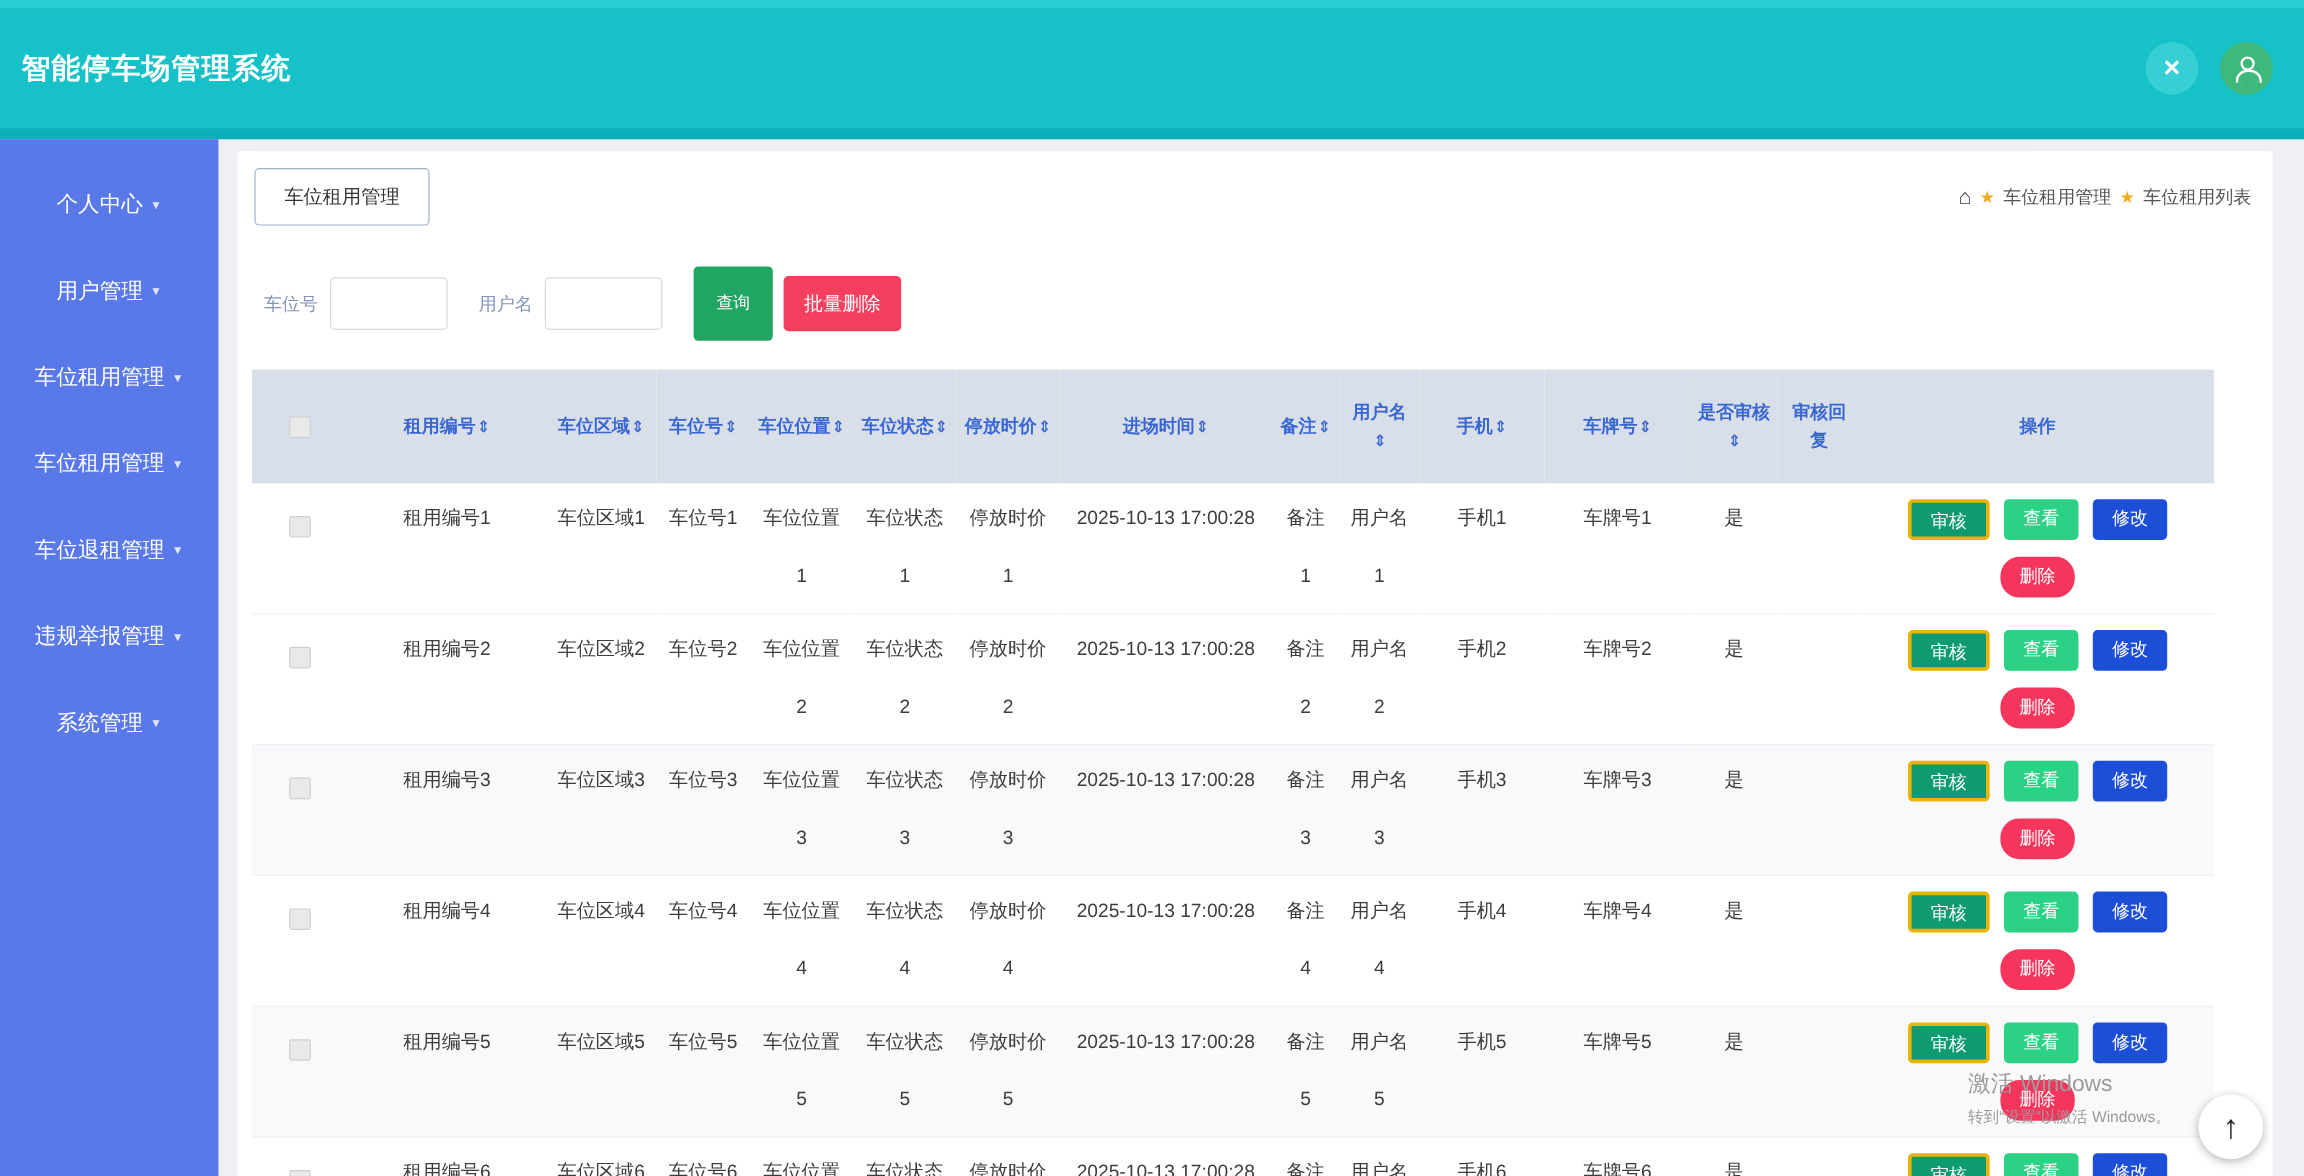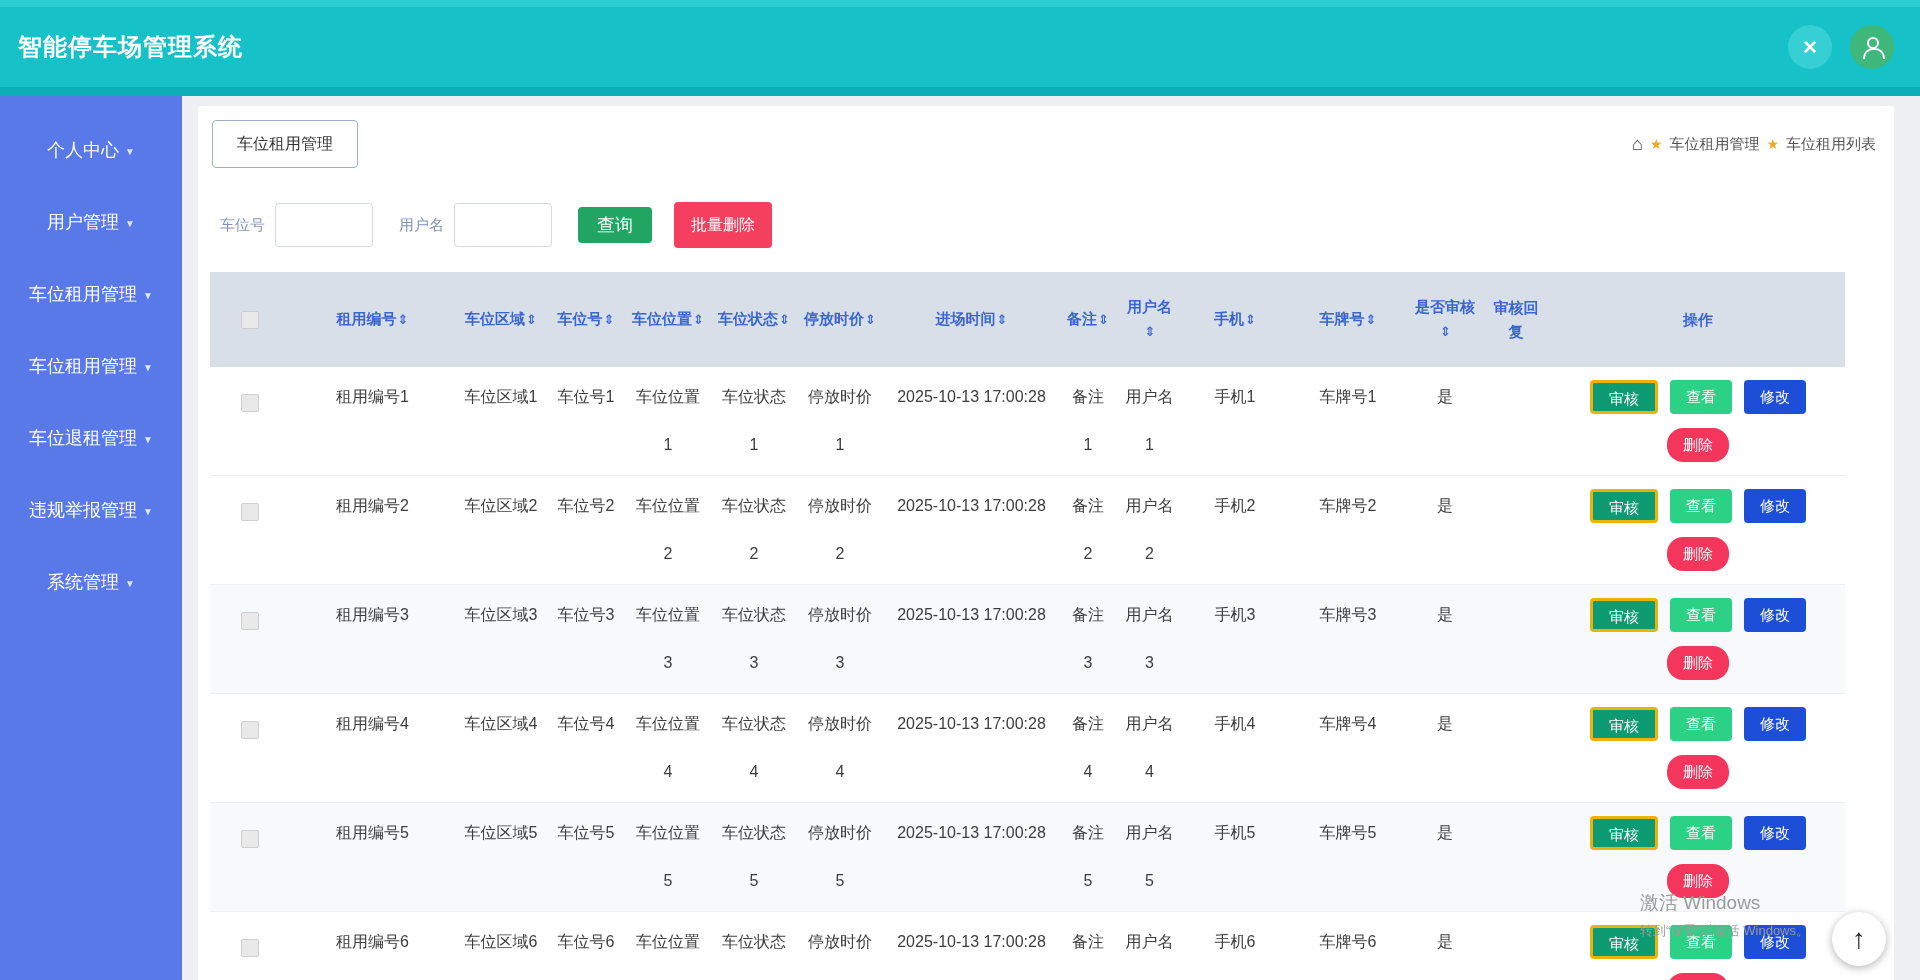--- a/index.html
+++ b/index.html
@@ -1,20 +1,20 @@
 <!DOCTYPE html>
 <html><head>
 <meta charset="utf-8">
 <style>
   * { box-sizing: border-box; }
   body { margin:0; font-family:"Liberation Sans","DejaVu Sans",sans-serif; }
   .page { width:1920px; height:980px; overflow:hidden; position:relative; background:#eef0f3; }
 
   
-  .topbar { height:96px; background:#17c1c8; border-top:7px solid #2bced2; border-bottom:9px solid #0caeb8;
+  .topbar { height:116px; background:#17c1c8; border-top:7px solid #2bced2; border-bottom:9px solid #0caeb8;
             display:flex; align-items:center; justify-content:space-between; padding:0 26px 0 18px;gap:34px; }
   .app-title { color:#fff; font-size:24px; font-weight:bold; letter-spacing:1px; }
   .topbar-actions { display:flex; gap:18px; align-items:center; }
   .icon-circle { width:44px; height:44px; border-radius:50%; display:flex; align-items:center; justify-content:center; cursor:pointer; }
   .icon-circle.teal { background:#35cfd4; color:#fff; font-size:24px; font-weight:bold; line-height:1; }
   .icon-circle.green { background:#3eb87b; }
   .person-icon { position:relative; width:22px; height:22px; display:inline-block; }
   .person-icon::before { content:""; position:absolute; left:6px; top:1px; width:8px; height:8px; border:2px solid #fff; border-radius:50%; }
   .person-icon::after { content:""; position:absolute; left:2px; top:12px; width:18px; height:9px; border:2px solid #fff; border-bottom:none; border-radius:10px 10px 0 0; }
 
@@ -32,22 +32,22 @@
   .breadcrumb { display:flex; align-items:center; gap:7px; font-size:15px; color:#555; }
   .home-icon { font-size:18px; color:#444; }
   .star-icon { color:#f2a91e; font-size:14px; }
   .crumb { cursor:pointer; }
 
   
   .search-row { display:flex; align-items:center; margin-top:34px; padding-left:10px; }
   .search-label { font-size:15px; color:#8393b8; margin-right:10px; }
   .search-input { width:98px; height:44px; border:1px solid #d5dae2; border-radius:4px; margin-right:26px; padding:0 8px; font-size:15px; font-family:inherit; background:#fff; }
   .btn { border:none; border-radius:4px; color:#fff; cursor:pointer; font-family:inherit; }
-  .btn-query { height:36px; padding:0 19px; background:#21a563; font-size:18px; }
-  .btn-batch { height:46px; padding:0 17px; background:#f43f5e; font-size:16px; margin-left:22px; }
+  .btn-query { height:62px; padding:0 19px; background:#21a563; font-size:14px; }
+  .btn-batch { height:46px; padding:0 17px; background:#f43f5e; font-size:16px; margin-left:9px; }
 
   
   .table-wrap { margin-top:24px; }
   table.data { border-collapse:collapse; table-layout:fixed; width:1635px; }
   thead th { background:#d8dfe9; color:#3a66d1; font-size:15px; font-weight:bold; height:95px; vertical-align:middle;
              text-align:center; padding:0 6px; line-height:24px; cursor:pointer; }
   .sort { font-size:13px; margin-left:1px; }
   tbody td { height:108px; vertical-align:top; padding:6px 8px; text-align:center; font-size:16px; color:#3d3d3d;
              line-height:48px; border-bottom:1px solid #edf0f4; background:#fff; }
   tbody tr:nth-child(odd):not(:first-child) td { background:#f7f9fa; }

